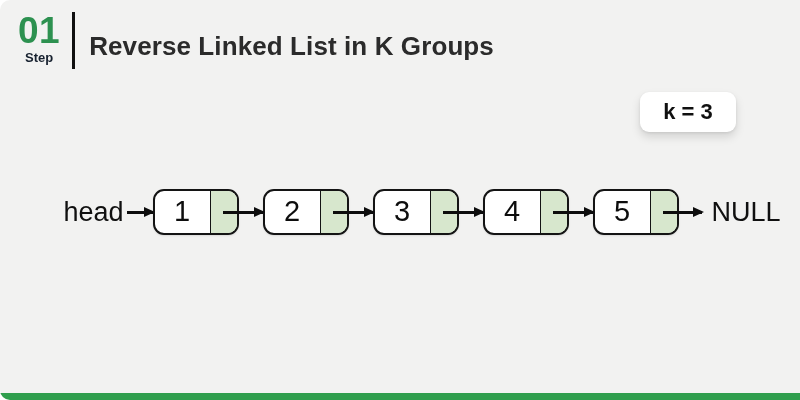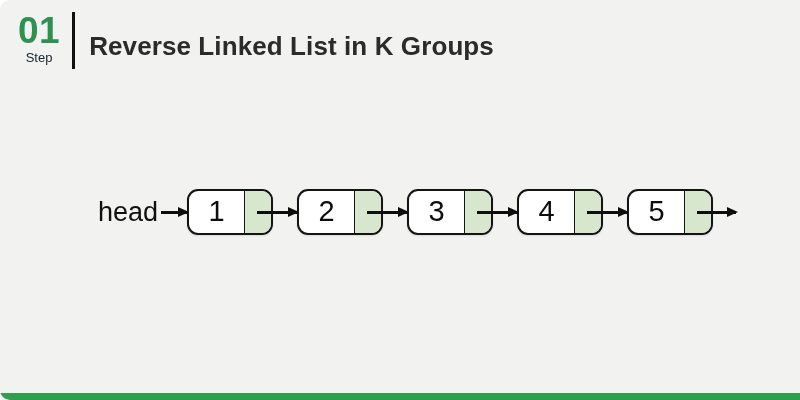--- a/index.html
+++ b/index.html
@@ -34,21 +34,21 @@
   }
   .step-number {
     font-size: 37px;
     font-weight: 800;
     color: #2d9150;
     line-height: 1.0;
     letter-spacing: 0.5px;
   }
   .step-label {
     font-size: 13px;
-    font-weight: 400;
+    font-weight: 700;
     color: #17212f;
     line-height: 1.0;
     margin-top: 2px;
   }
   .header-divider {
     width: 3px;
     height: 57px;
     background: #101010;
     margin: 0 14px 0 2px;
   }
@@ -172,20 +172,21 @@
 
   <div class="header">
     <div class="step-block">
       <div class="step-number">01</div>
       <div class="step-label">Step</div>
     </div>
     <div class="header-divider"></div>
     <h1 class="title">Reverse Linked List in K Groups</h1>
   </div>
 
+  <div class="k-badge">k = 3</div>
 
   <div class="diagram">
     <span class="head-label">head</span>
     <div class="arrow head-arrow"></div>
 
     <div class="node">
       <div class="node-data">1</div>
       <div class="node-pointer"></div>
     </div>
     <div class="arrow link-arrow"></div>
@@ -207,17 +208,18 @@
       <div class="node-pointer"></div>
     </div>
     <div class="arrow link-arrow"></div>
 
     <div class="node">
       <div class="node-data">5</div>
       <div class="node-pointer"></div>
     </div>
     <div class="arrow null-arrow"></div>
 
+    <span class="null-label">NULL</span>
   </div>
 
   <div class="bottom-bar"></div>
 
 </div>
 
 </body></html>

